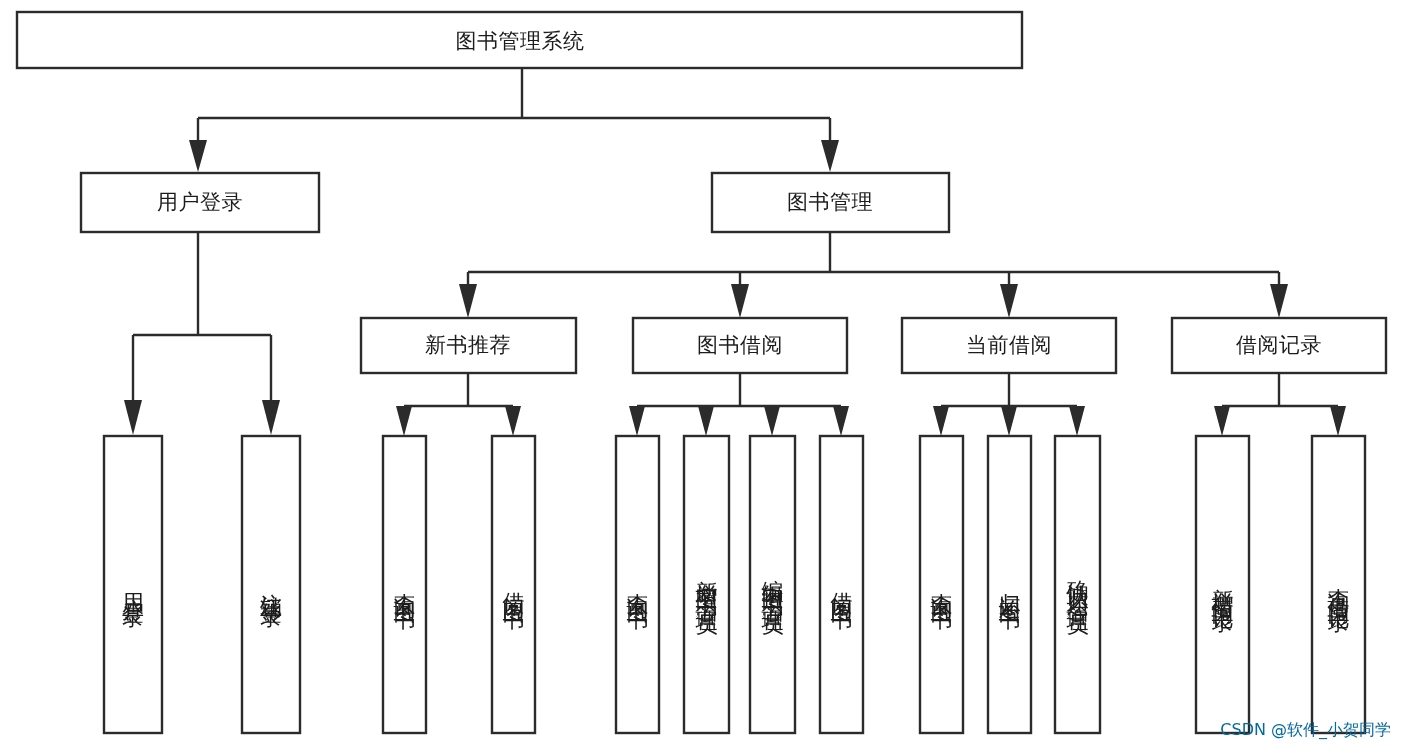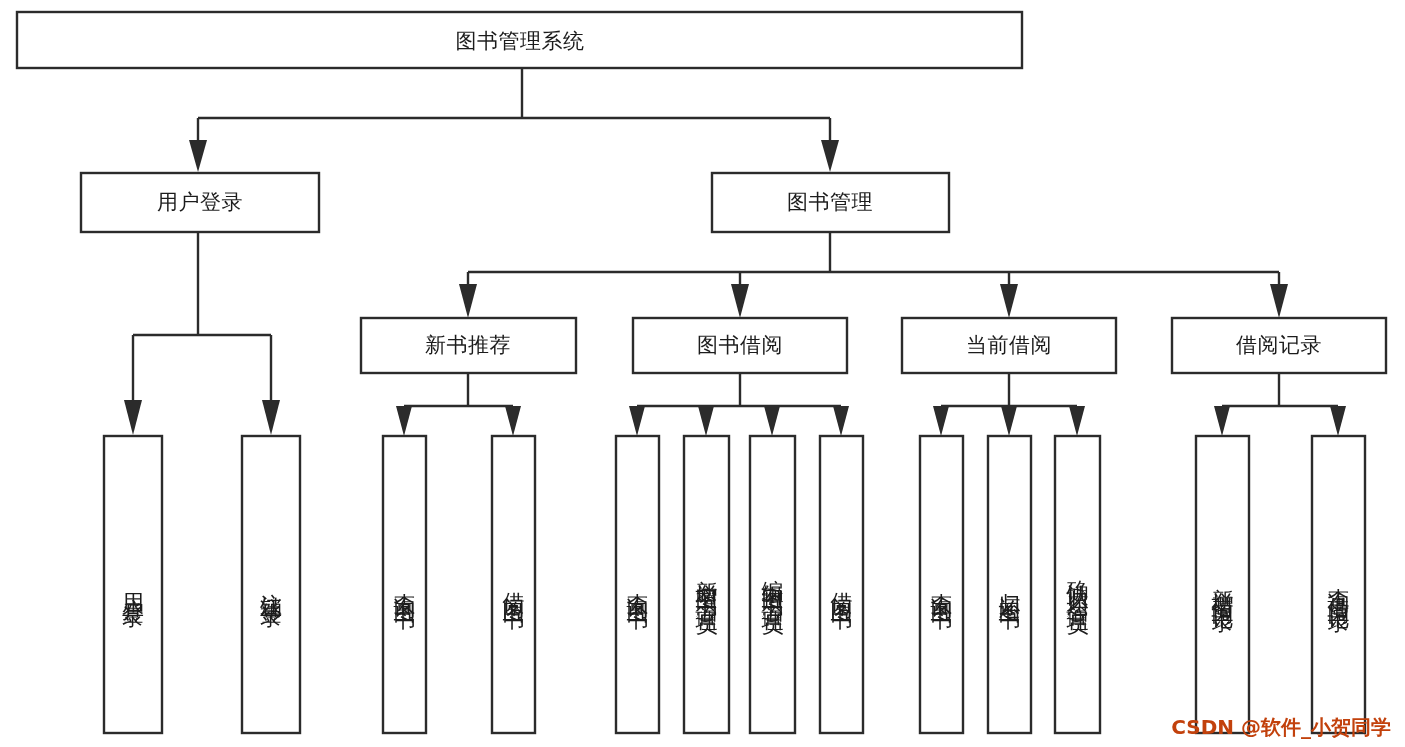--- a/index.html
+++ b/index.html
@@ -50,26 +50,25 @@
     fill: #1c1c1c;
     text-anchor: middle;
     dominant-baseline: middle;
     letter-spacing: 0.5px;
   }
   .watermark-text {
     position: absolute;
     right: 14px;
     bottom: 6px;
     font-family: "DejaVu Sans", "Liberation Sans", sans-serif;
-    font-size: 20px;
-    color: #c2410c;
+    font-size: 16px;
+    color: #0369a1;
     white-space: nowrap;
     user-select: none;
     pointer-events: none;
-    font-weight: bold;
   }
   
   .leaf-text-wrap {
     position: absolute;
     display: flex;
     align-items: flex-start;
     justify-content: center;
     box-sizing: border-box;
     pointer-events: none;
   }

